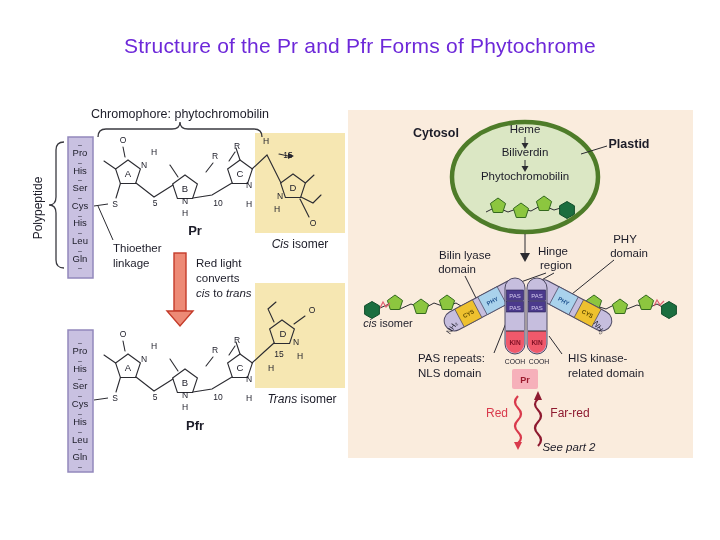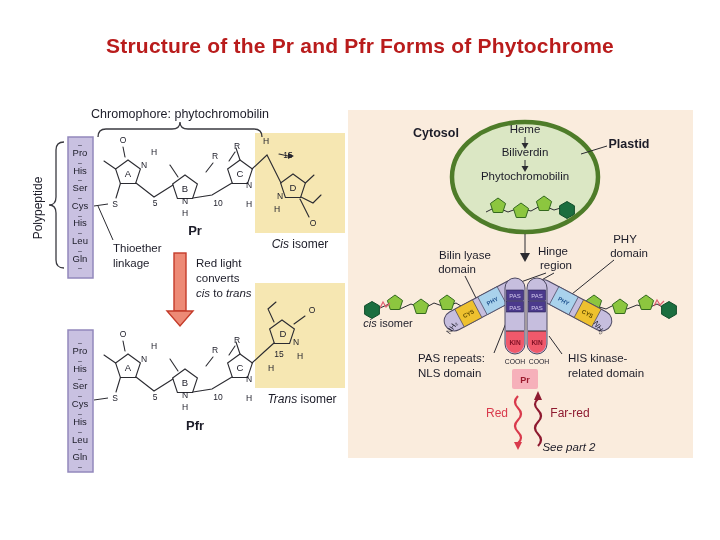--- a/index.html
+++ b/index.html
@@ -1,19 +1,19 @@
 <!DOCTYPE html>
 <html><head>
 <meta charset="utf-8">
 <style>
   html,body{margin:0;padding:0;background:#fff;}
   #slide{position:relative;width:720px;height:540px;background:#ffffff;overflow:hidden;
          font-family:"Liberation Sans",sans-serif;}
   #title{position:absolute;left:0;top:34px;width:720px;text-align:center;
-         font-size:21px;font-weight:bold;color:#b91c1c;letter-spacing:.2px;}
+         font-size:21px;font-weight:normal;color:#6d28d9;letter-spacing:.2px;}
   #leftsvg{position:absolute;left:30px;top:95px;}
   #panel{position:absolute;left:348px;top:110px;width:345px;height:348px;background:#faecdd;}
   svg{font-family:"Liberation Sans",sans-serif;}
   .bond{stroke:#2b2b31;stroke-width:1.1;fill:none;stroke-linecap:round;}
   .leader{stroke:#2b2b31;stroke-width:1;fill:none;}
   .brace{stroke:#3a3a40;stroke-width:1.3;fill:none;}
 </style>
 </head>
 <body>
 <div id="slide">

